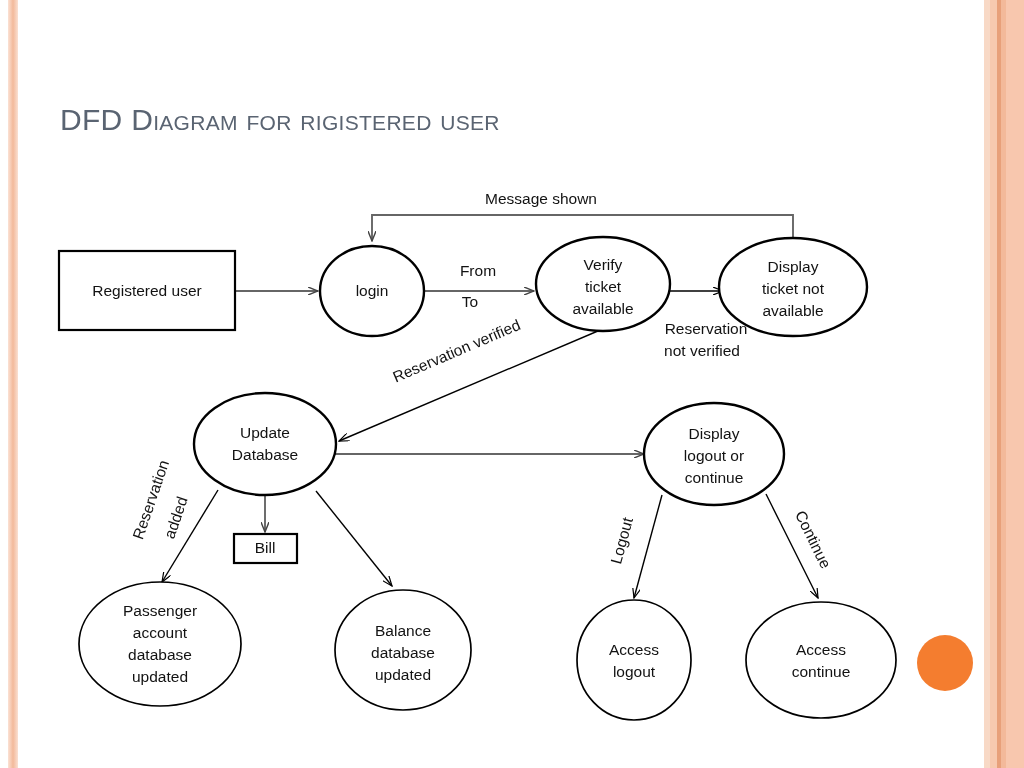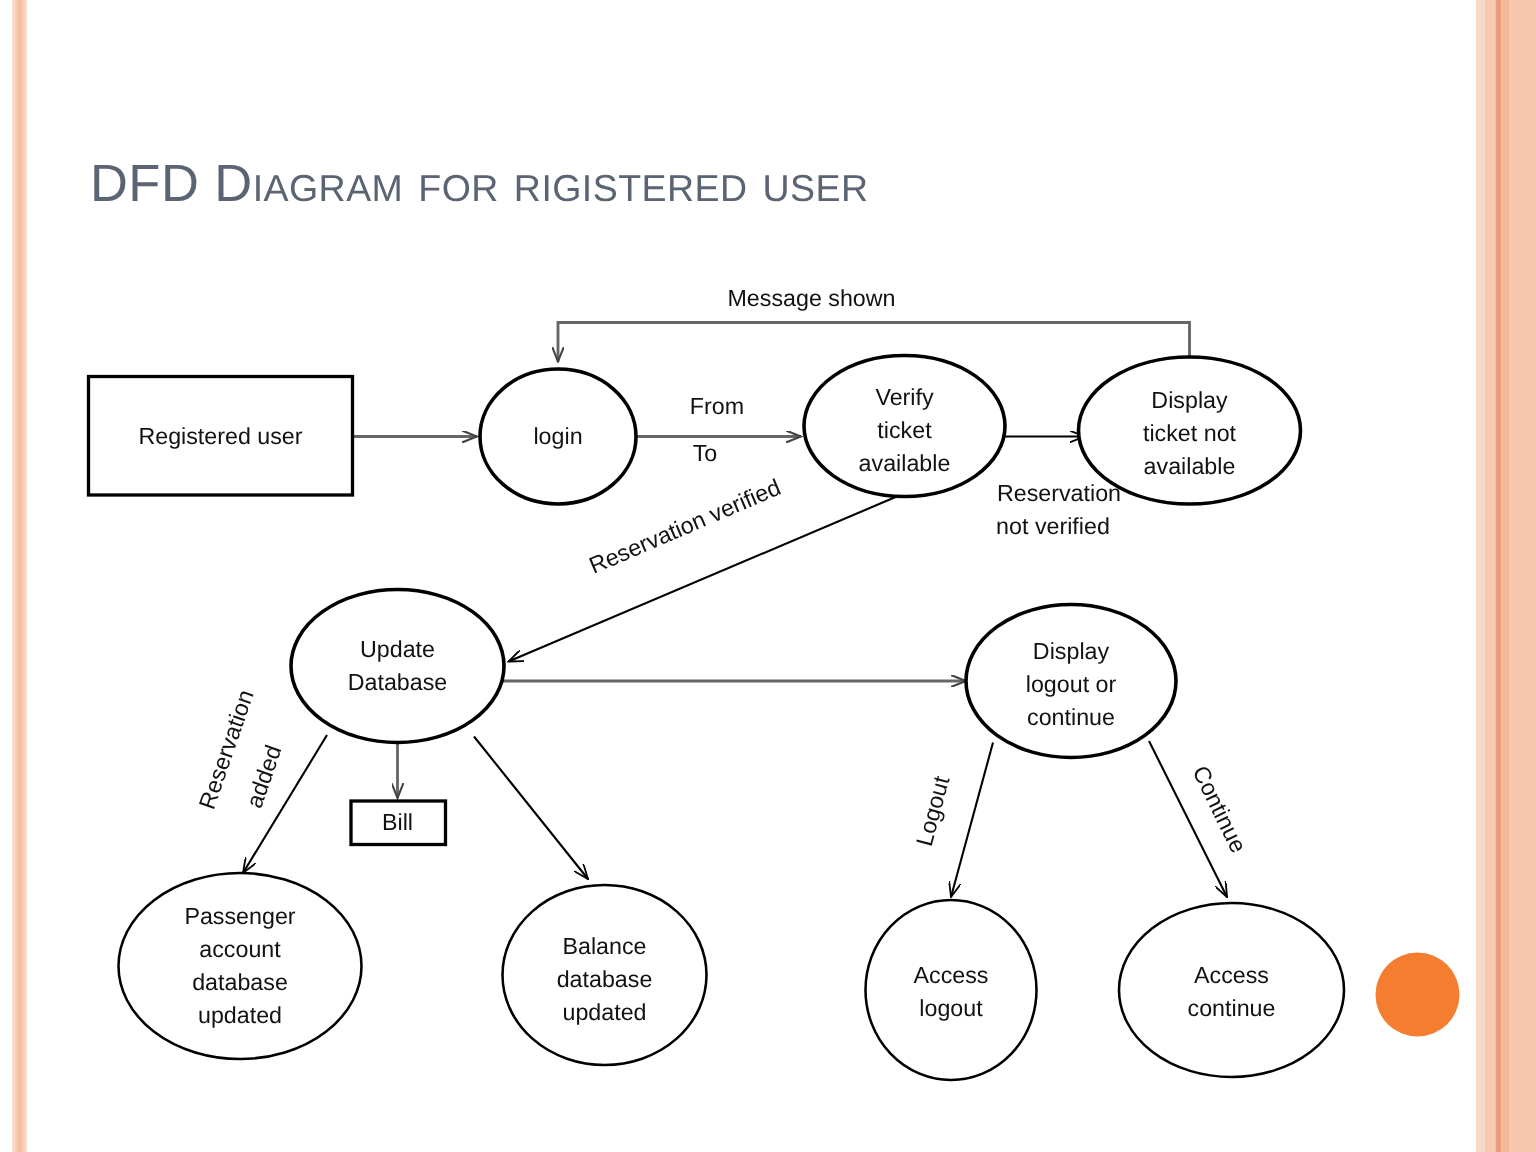--- a/index.html
+++ b/index.html
@@ -28,21 +28,21 @@
 
   
   #title {
     position: absolute;
     left: 60px;
     top: 103px;
     width: 880px;
     height: 50px;
     color: #5a6472;
     font-family: "Liberation Sans", sans-serif;
-    font-size: 35px;
+    font-size: 30px;
     font-weight: normal;
     font-variant: small-caps;
     letter-spacing: 0.3px;
     white-space: nowrap;
   }
 
   
   #diagram {
     position: absolute;
     left: 0;

